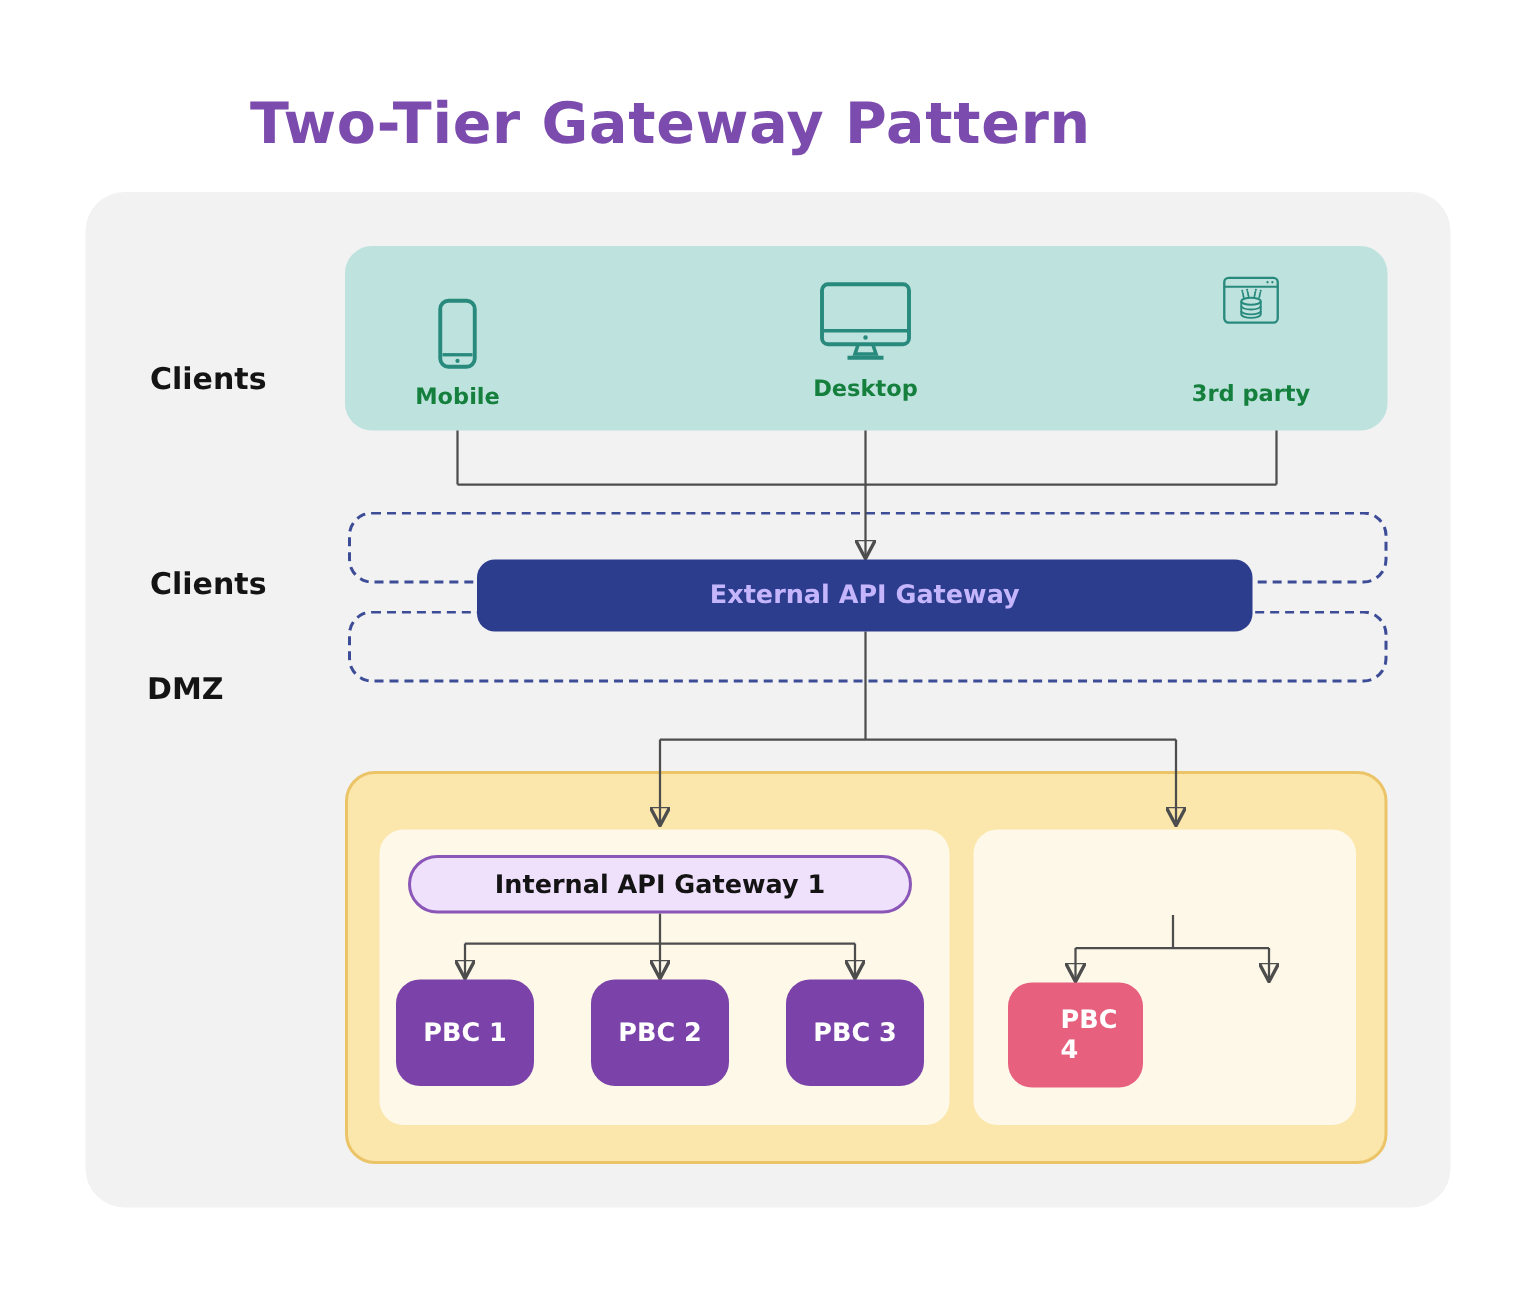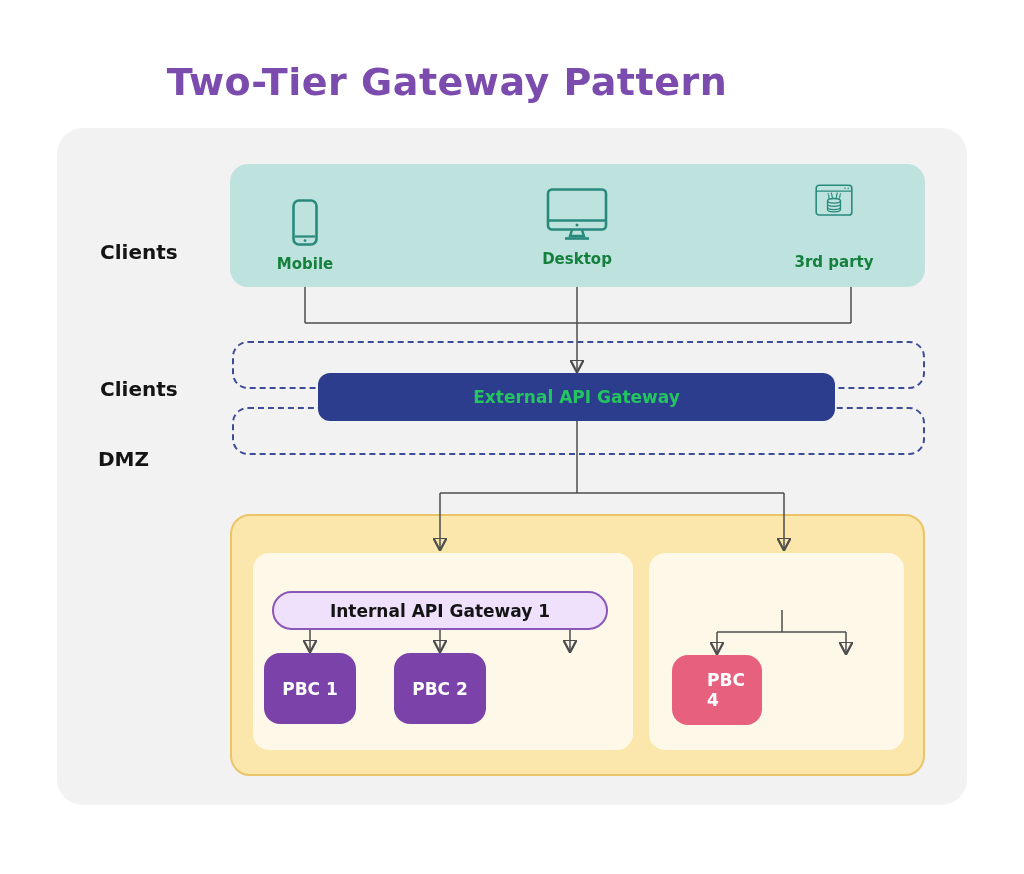--- a/index.html
+++ b/index.html
@@ -62,37 +62,37 @@
     position:absolute;left:232px;width:693px;height:48px;
     border:2px dashed var(--dashed-border-navy);border-radius:16px;background:transparent;
   }
   .zone-internet{top:341px;}
   .zone-dmz{top:407px;}
 
   .ext-gateway{
     position:absolute;left:318px;top:373px;width:517px;height:48px;
     background:var(--external-gateway-navy);border-radius:12px;
     display:flex;align-items:center;justify-content:center;
-    color:#22c55e;font-size:17px;font-weight:700;z-index:3;
+    color:#c4b5fd;font-size:17px;font-weight:700;z-index:3;
   }
 
   .internal-zone{
     position:absolute;left:230px;top:514px;width:695px;height:262px;
     background:var(--internal-zone-yellow);border:2px solid var(--internal-zone-border);
     border-radius:20px;
   }
   .subnet{
     position:absolute;background:var(--subnet-cream);border-radius:16px;top:553px;height:197px;
   }
   .subnet-1{left:253px;width:380px;}
   .subnet-2{left:649px;width:255px;}
 
   .int-gateway{
     position:absolute;display:flex;align-items:center;justify-content:center;
-    font-weight:700;color:var(--label-black);z-index:3;margin-top:21px;
+    font-weight:700;color:var(--label-black);z-index:3;
   }
   .int-gateway-1{
     left:272px;top:570px;width:336px;height:39px;border-radius:20px;font-size:17px;
     background:var(--gateway1-fill);border:2px solid var(--gateway1-border);
   }
   .int-gateway-2{
     left:667px;top:573px;width:230px;height:37px;border-radius:19px;font-size:16px;
     background:var(--gateway2-fill);border:2px solid var(--gateway2-border);
   }
 
@@ -171,20 +171,21 @@
   <div class="ext-gateway">External API Gateway</div>
 
   <div class="internal-zone"></div>
   <div class="subnet subnet-1"></div>
   <div class="subnet subnet-2"></div>
 
   <div class="int-gateway int-gateway-1">Internal API Gateway 1</div>
 
   <div class="pbc pbc-purple pbc-1">PBC 1</div>
   <div class="pbc pbc-purple pbc-2">PBC 2</div>
+  <div class="pbc pbc-purple pbc-3">PBC 3</div>
   <div class="pbc pbc-pink pbc-4">PBC 4</div>
 
   <svg class="connectors" viewBox="0 0 1024 874">
     <defs>
       <marker id="arrow" markerWidth="9" markerHeight="9" refX="7.5" refY="4.5" orient="auto">
         <path d="M0,0 L8.5,4.5 L0,9 Z" fill="var(--connector-gray)" stroke="none"></path>
       </marker>
     </defs>
 
     <line x1="305" y1="287" x2="305" y2="323"></line>

